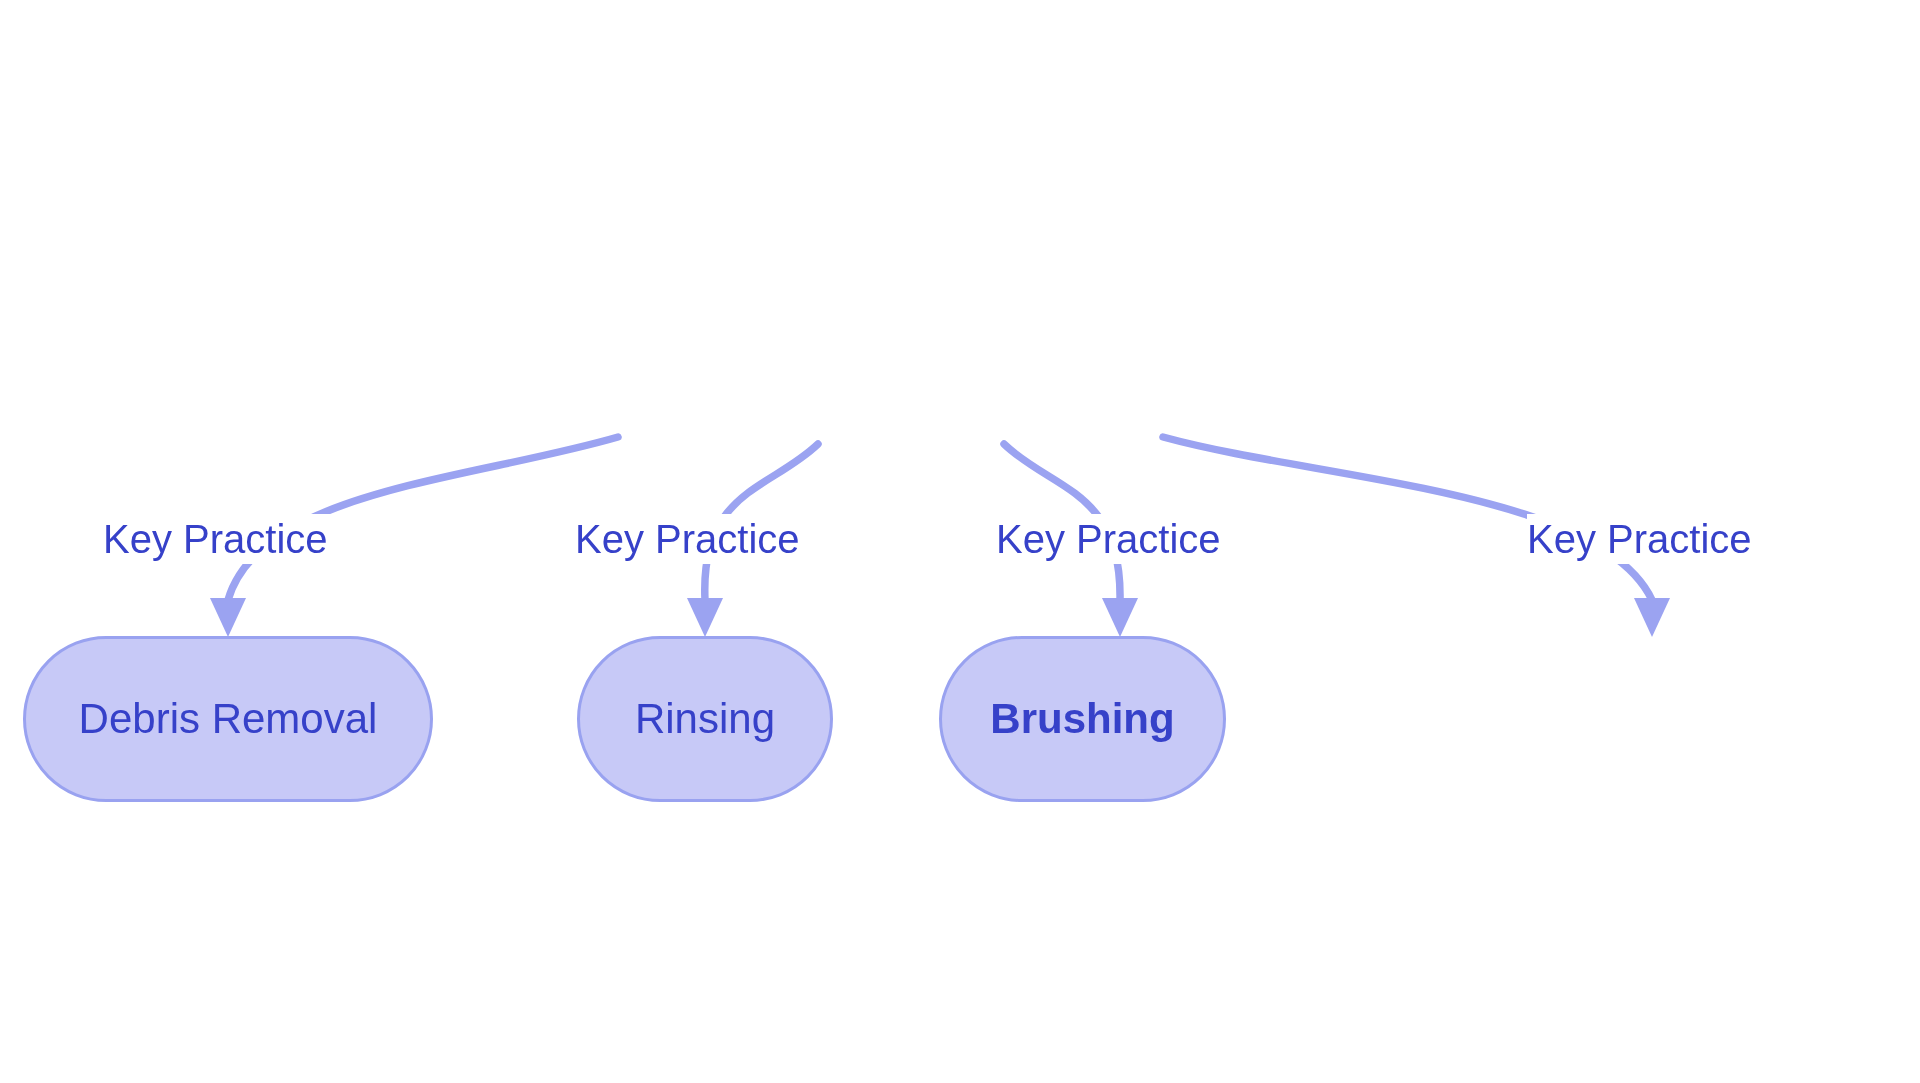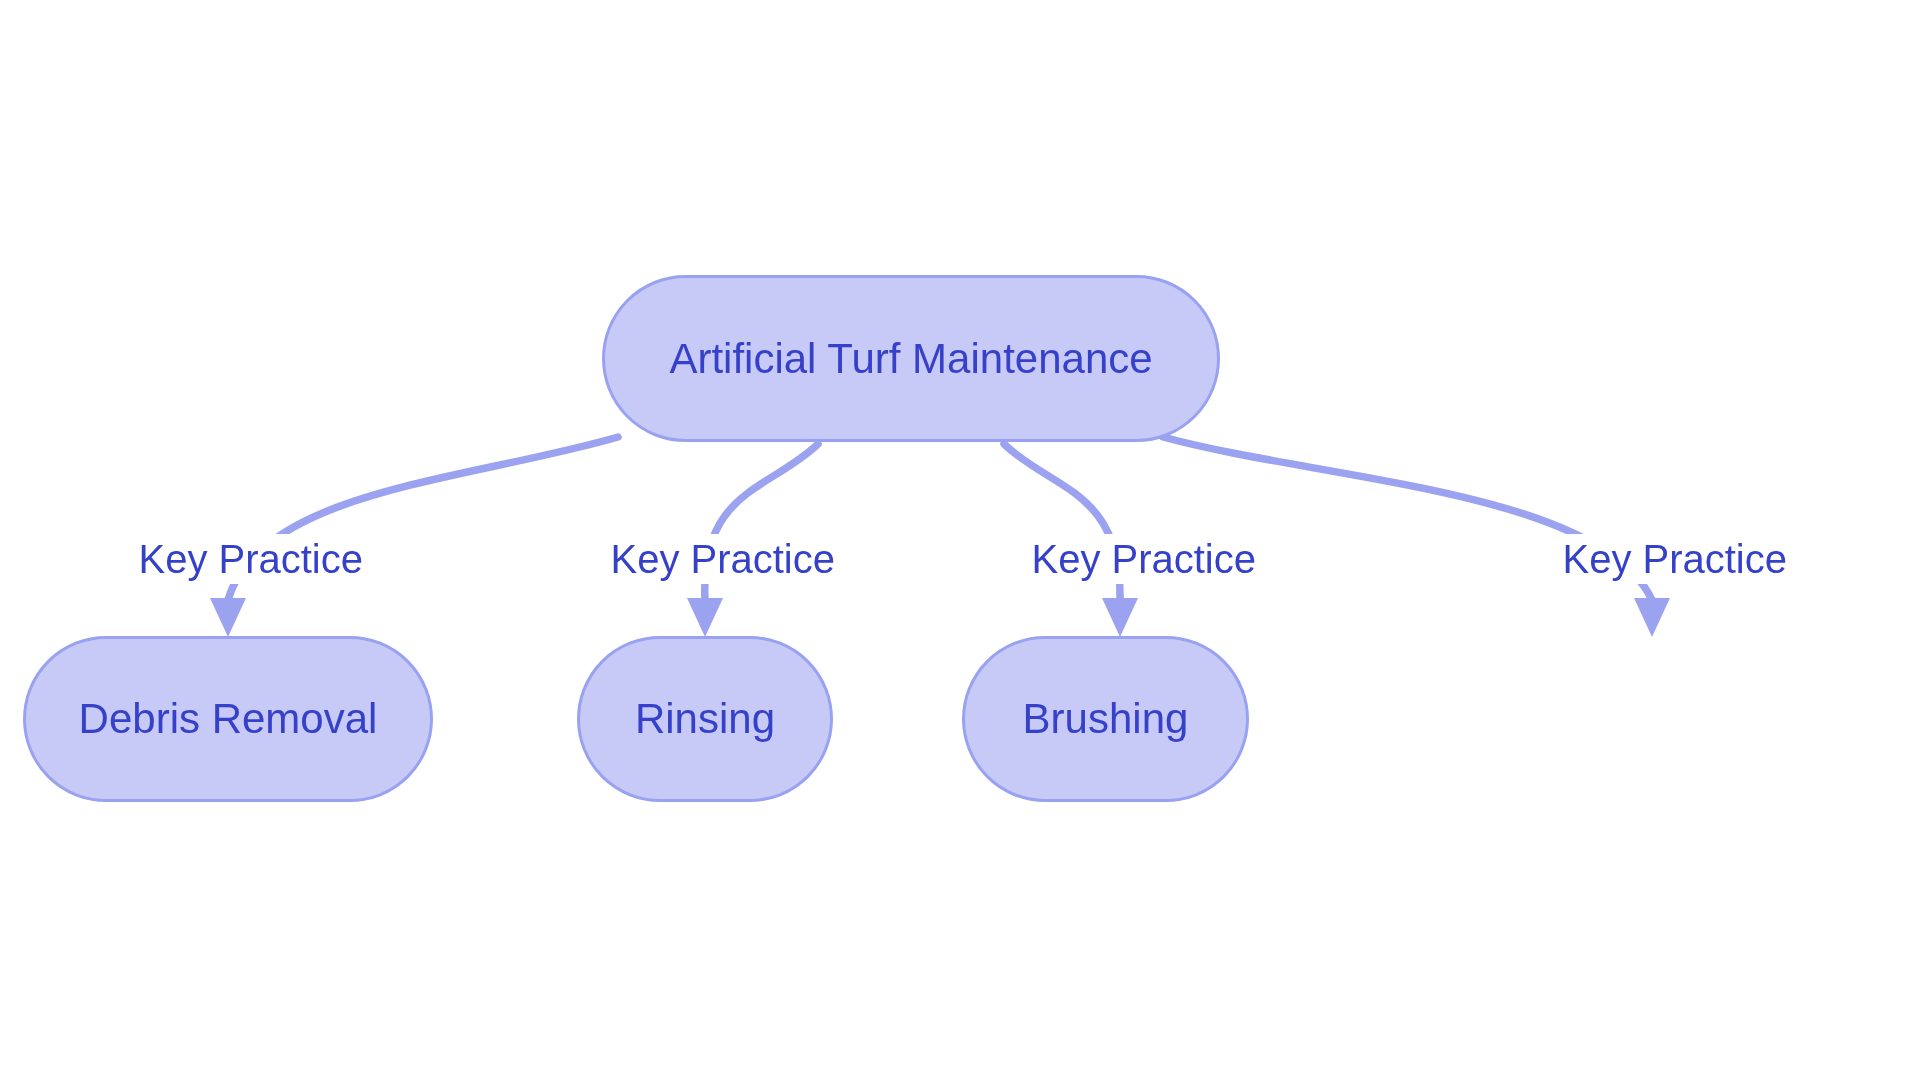--- a/index.html
+++ b/index.html
@@ -29,45 +29,44 @@
   }
   .arrowhead {
     fill: var(--edge-color, #9ba3f1);
     stroke: none;
   }
   .edge-label {
     position: absolute;
     z-index: 2;
     height: 50px;
     line-height: 50px;
-    text-align: right;
+    text-align: left;
     background: var(--background, #ffffff);
     color: var(--text-color, #3641c9);
     font-size: 40px;
     white-space: nowrap;
-    margin-top: 20px;
   }
   .node {
     position: absolute;
     z-index: 3;
     box-sizing: border-box;
     background: var(--node-fill, #c7c9f7);
     border: 3px solid var(--node-border, #99a2f0);
     border-radius: 84px;
     display: flex;
     align-items: center;
     justify-content: center;
     color: var(--text-color, #3641c9);
     font-size: 42px;
     white-space: nowrap;
   }
   #node-root  { left: 602px;  top: 275px; width: 618px; height: 167px; }
   #node-child0 { left: 23px;   top: 636px; width: 410px; height: 166px; }
   #node-child1 { left: 577px;  top: 636px; width: 256px; height: 166px; }
-  #node-child2 { left: 962px;  top: 636px; width: 287px; height: 166px; }
+  #node-child2 { left: 939px;  top: 636px; width: 287px; height: 166px; font-weight: bold; }
   #node-child3 { left: 1410px; top: 636px; width: 488px; height: 166px; }
   #edge-label0 { left: 103px;  top: 514px; width: 260px; }
   #edge-label1 { left: 575px;  top: 514px; width: 260px; }
   #edge-label2 { left: 996px;  top: 514px; width: 260px; }
   #edge-label3 { left: 1527px; top: 514px; width: 260px; }
 </style>
 </head>
 <body>
 
 <div id="canvas">
@@ -82,23 +81,20 @@
     <polygon class="arrowhead" points="687,598 723,598 705,637"></polygon>
     <polygon class="arrowhead" points="1102,598 1138,598 1120,637"></polygon>
     <polygon class="arrowhead" points="1634,598 1670,598 1652,637"></polygon>
   </svg>
 
   <div class="edge-label" id="edge-label0">Key Practice</div>
   <div class="edge-label" id="edge-label1">Key Practice</div>
   <div class="edge-label" id="edge-label2">Key Practice</div>
   <div class="edge-label" id="edge-label3">Key Practice</div>
 
-  <div class="node" id="node-root">
-    <span>Artificial Turf Maintenance</span>
-  </div>
   <div class="node" id="node-child1">
     <span>Rinsing</span>
   </div>
   <div class="node" id="node-child0">
     <span>Debris Removal</span>
   </div>
   <div class="node" id="node-child2">
     <span>Brushing</span>
   </div>
 

